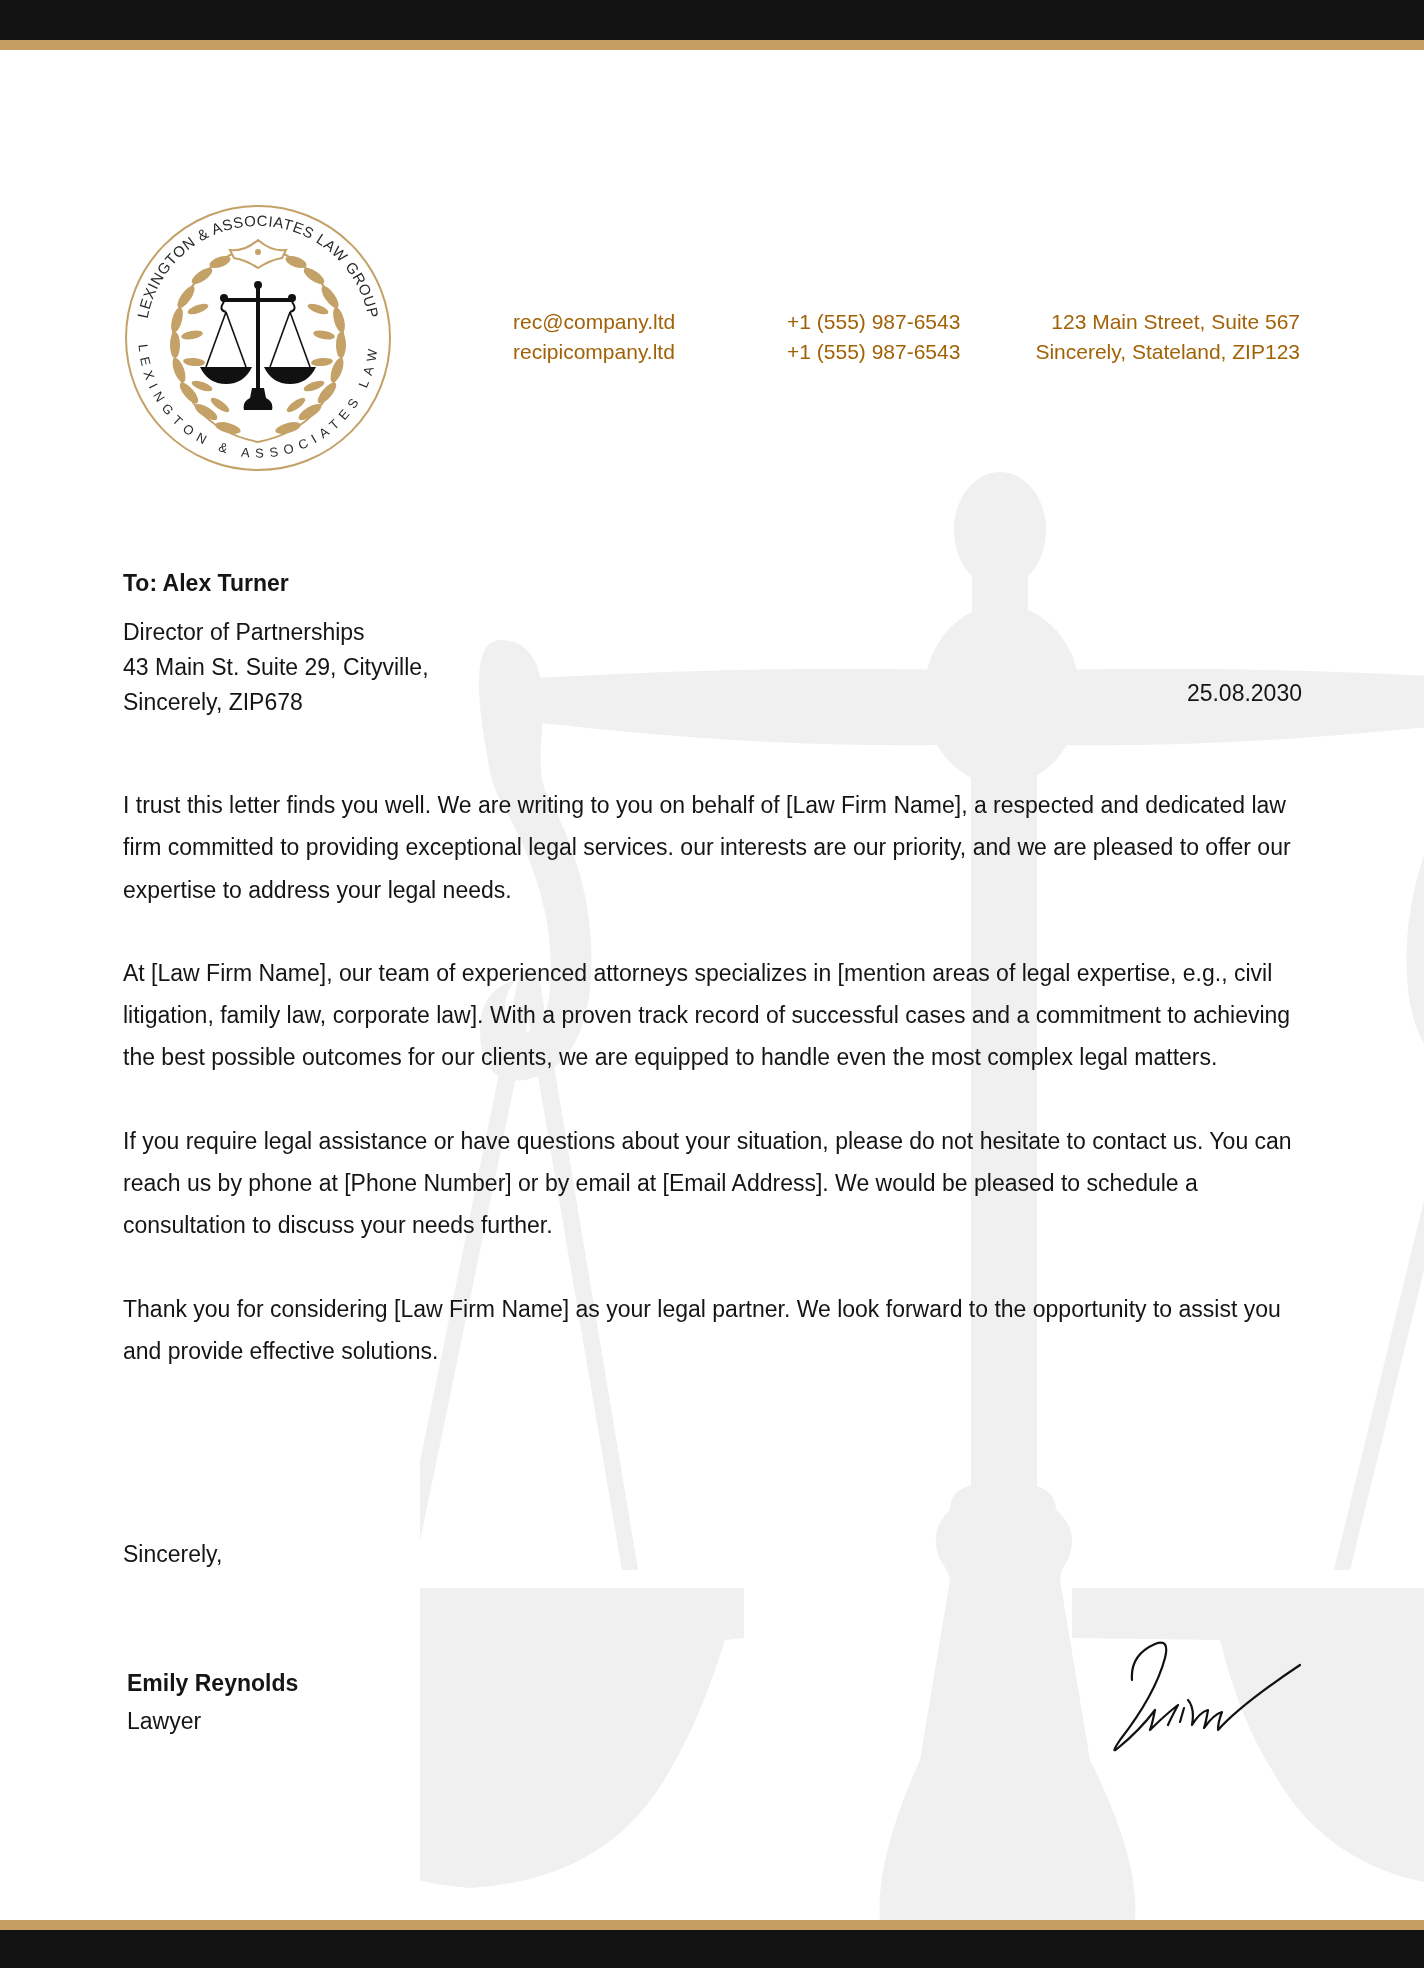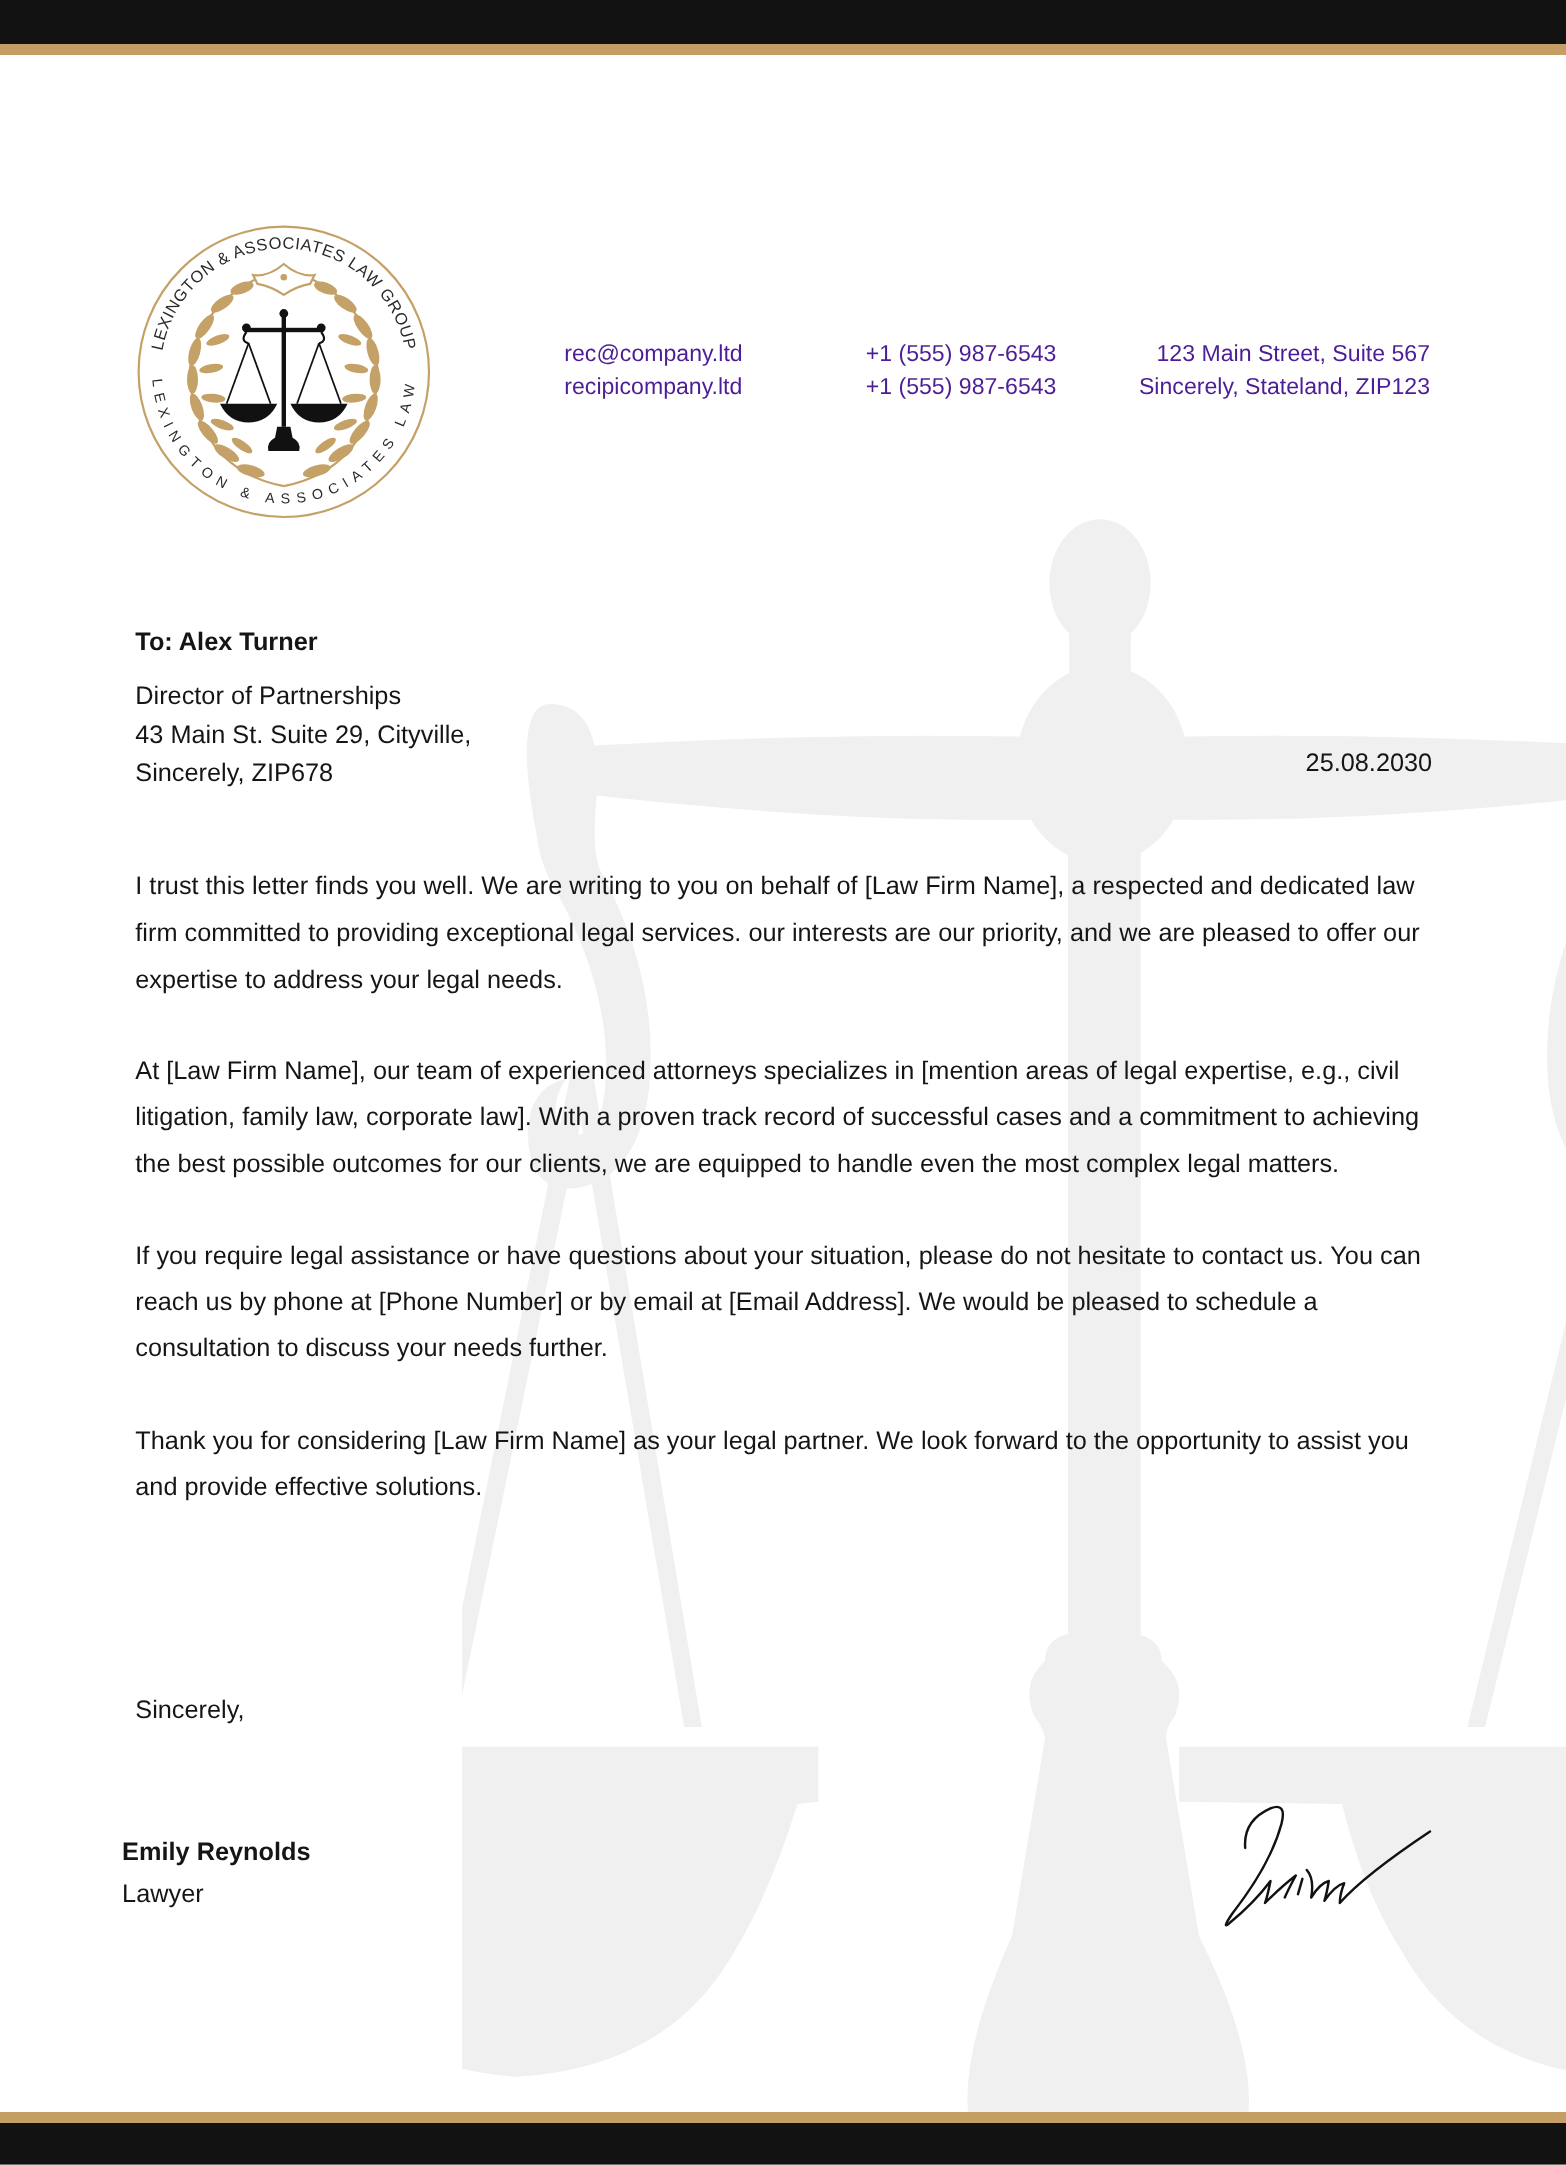--- a/index.html
+++ b/index.html
@@ -3,32 +3,32 @@
   <meta charset="utf-8">
   <style>
     html, body { margin:0; padding:0; }
     body { width:1424px; height:1968px; position:relative; overflow:hidden; background:#ffffff; font-family:"Liberation Sans", sans-serif; color:#151515; }
     .topbar { position:absolute; left:0; top:0; width:1424px; height:40px; background:#121212; }
     .topgold { position:absolute; left:0; top:40px; width:1424px; height:10px; background:#c49e62; }
     .botgold { position:absolute; left:0; top:1920px; width:1424px; height:10px; background:#c49e62; }
     .botbar { position:absolute; left:0; top:1930px; width:1424px; height:38px; background:#121212; }
     .watermark { position:absolute; left:420px; top:470px; width:1004px; height:1450px; }
     .logo { position:absolute; left:122px; top:202px; width:272px; height:272px; }
-    .contact { position:absolute; font-size:21px; line-height:30px; color:#4c1d95; }
+    .contact { position:absolute; font-size:21px; line-height:30px; color:#a16207; }
     .c1 { left:513px; top:307px; }
     .c2 { left:787px; top:307px; }
     .c3 { right:124px; top:307px; text-align:right; }
     .recipient { position:absolute; left:123px; top:566px; font-size:23px; line-height:35px; }
     .recipient .to { font-weight:bold; margin-bottom:14px; }
     .date { position:absolute; right:122px; top:676px; font-size:23px; line-height:35px; }
     .body { position:absolute; left:123px; top:784px; width:1190px; font-size:23px; line-height:42.3px; }
     .body p { margin:0 0 41px 0; }
     .body .greeting { margin-bottom:34px; }
     .closing { position:absolute; left:123px; top:1537px; font-size:23px; line-height:35px; }
-    .signer { position:absolute; left:111px; top:1664px; font-size:23px; line-height:38px; }
+    .signer { position:absolute; left:127px; top:1664px; font-size:23px; line-height:38px; }
     .signer .name { font-weight:bold; }
     .signature { position:absolute; left:1100px; top:1630px; width:210px; height:130px; }
     .line { display:block; }
   </style>
 </head>
 <body>
 
 <div class="topbar"></div>
 <div class="topgold"></div>
 

